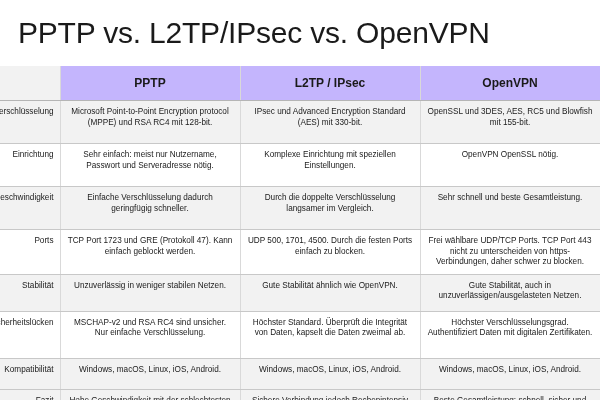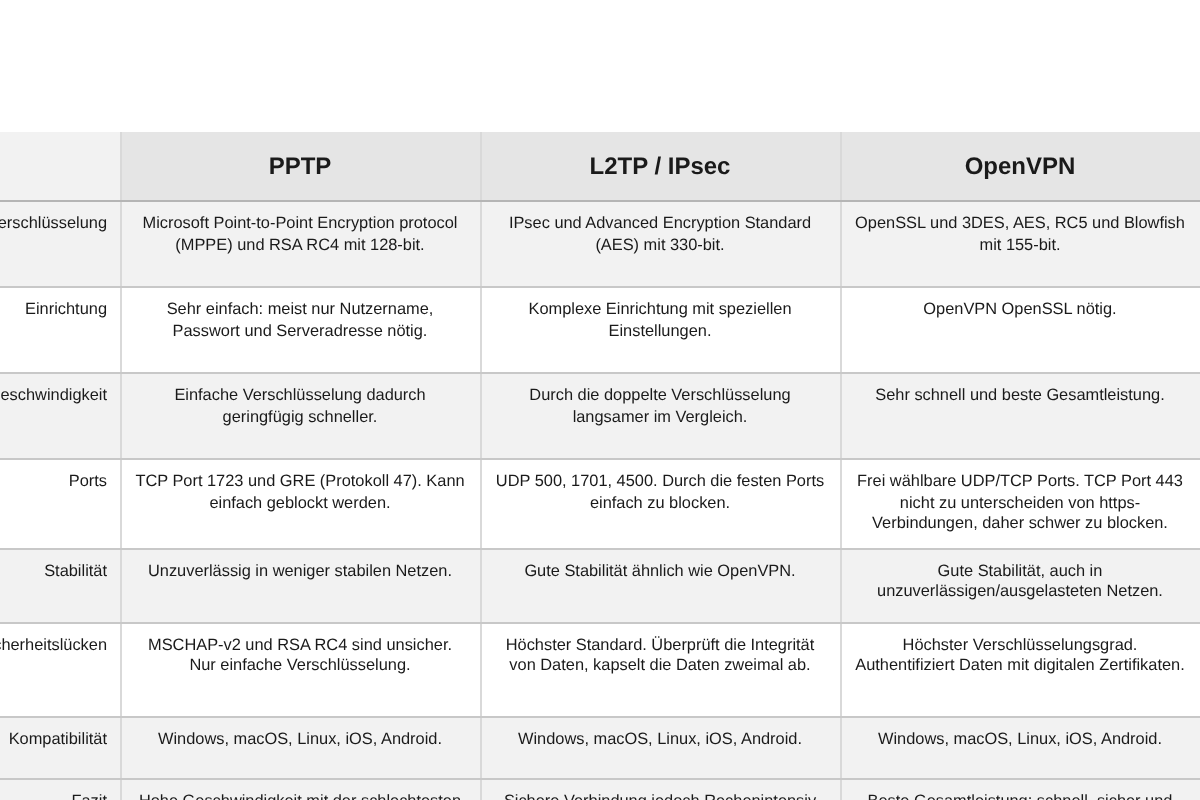--- a/index.html
+++ b/index.html
@@ -53,21 +53,21 @@
     color: #1a1a1a;
     border-bottom: 1px solid #c8c8c8;
     border-right: 1px solid #d9d9d9;
   }
   thead th {
     height: 26px;
     font-size: 12px;
     font-weight: bold;
     text-align: center;
     vertical-align: middle;
-    background: #e5e5e5;
+    background: #c4b5fd;
     border-bottom: 1px solid #b5b5b5;
     padding: 4px 6px;
   }
   thead th.corner {
     background: #f2f2f2;
   }
   tbody tr.shaded td {
     background: #f2f2f2;
   }
   tbody tr.plain td {
@@ -90,20 +90,21 @@
   tr.r4 td { height: 24px; }
   tr.r5 td { height: 34px; }
   tr.r6 td { height: 18px; }
   tr.r7 td { height: 40px; }
 </style>
 </head>
 <body>
 
 <div class="slide">
 
+  <div class="title">PPTP vs. L2TP/IPsec vs. OpenVPN</div>
 
   <div class="table-wrap">
     <table>
       <colgroup>
         <col class="c0">
           <col class="c1">
           <col class="c2">
           <col class="c3">
       </colgroup>
       <thead>

